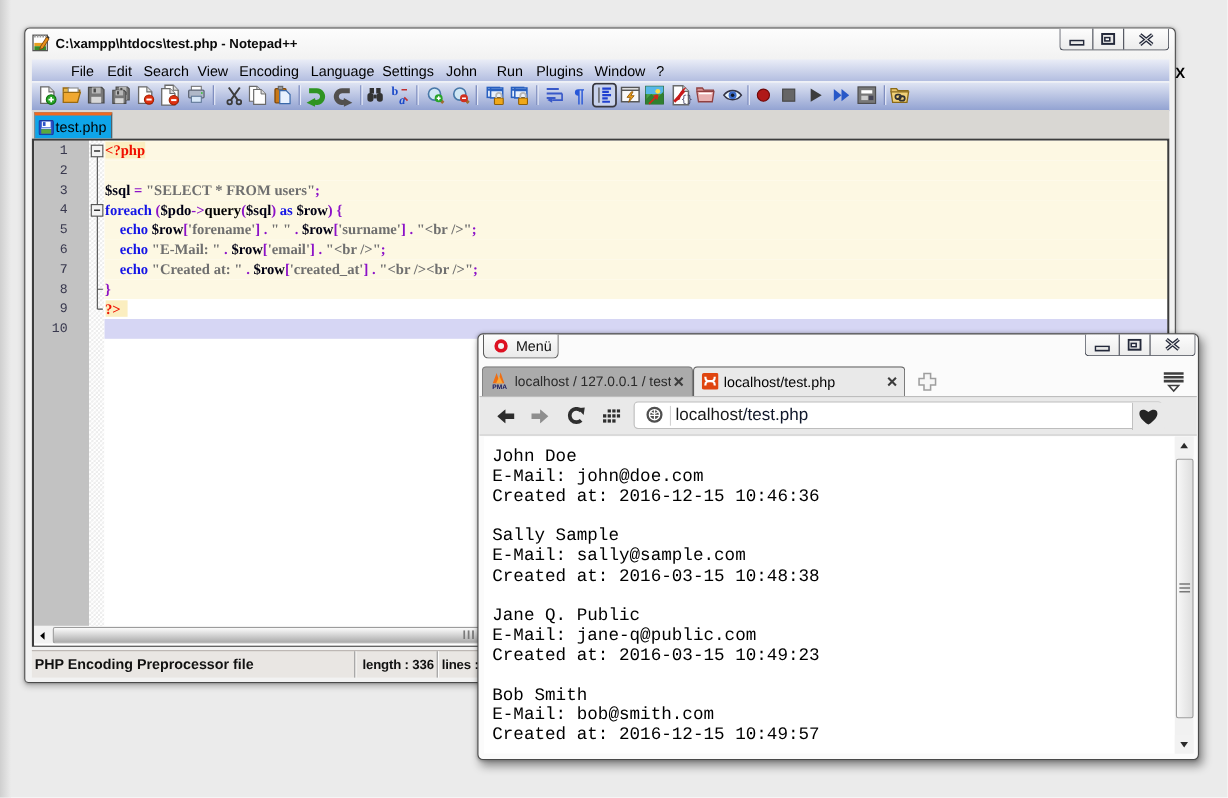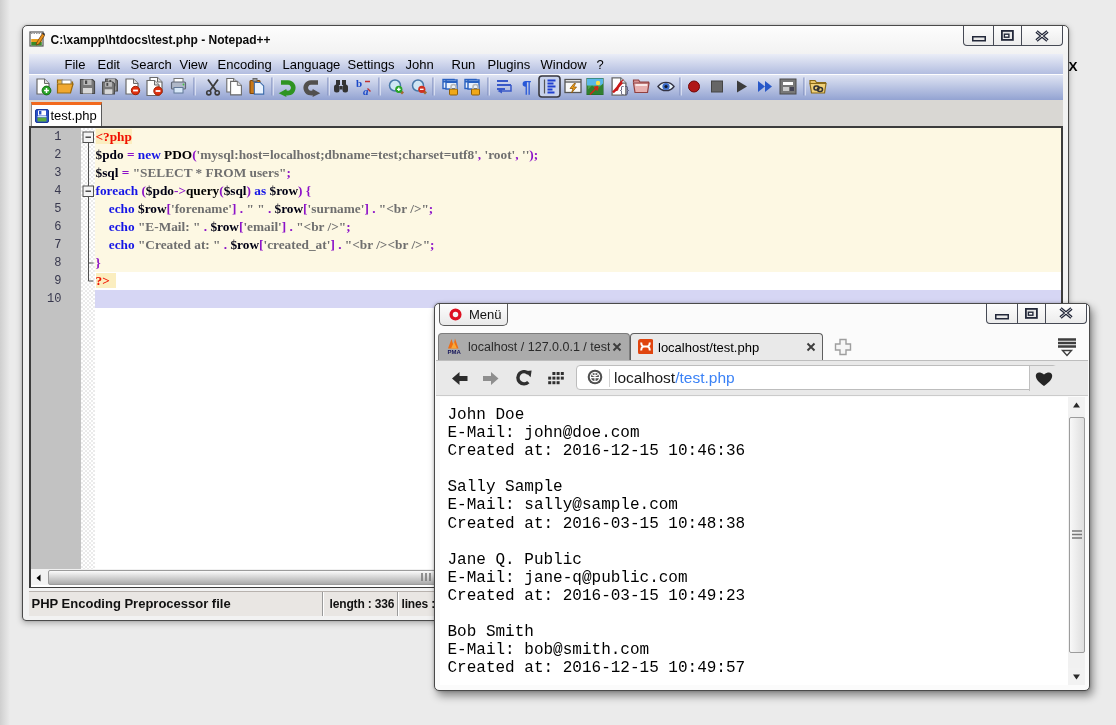--- a/index.html
+++ b/index.html
@@ -25,21 +25,21 @@
 #np-client{position:absolute;left:5.5px;top:27.5px;width:1034px;height:561px;}
 #np-menu{position:absolute;left:0;top:0;width:1034px;height:20px;
   background:linear-gradient(#eaedf7,#b2bde0);border-bottom:1px solid #fdfdfe;
   font-size:13px;color:#000;}
 #np-menu span{position:absolute;top:3.5px;margin-left:28px;}
 #np-tools{position:absolute;left:0;top:21px;width:1034px;height:25px;
   background:linear-gradient(#dfe4f3,#93a3d2);border-bottom:1px solid #8a96c2;}
 #np-tabs{position:absolute;left:0;top:46px;width:1034px;height:27px;
   background:#d9d7d3;}
 #np-tab1{position:absolute;left:2px;top:2.5px;width:69px;height:21px;
-  background:#ffffff;border-left:1px solid #8a8a8a;border-right:1.5px solid #5a5a5a;
+  background:#0ea5e9;border-left:1px solid #8a8a8a;border-right:1.5px solid #5a5a5a;
   border-top:3.5px solid #f2691e;font-size:13px;}
 #np-tab1 .lbl{position:absolute;left:19px;top:3px;color:#000;}
 #np-edit{position:absolute;left:0;top:72.5px;width:1030px;height:458px;
   border:2px solid #3c3c3c;background:#fff;}
 #np-gutter{position:absolute;left:0;top:0;width:50px;height:441px;background:#c2c2c2;}
 #np-gutter div{position:absolute;right:19px;width:40px;text-align:right;
   font-family:"Liberation Mono",monospace;font-size:12px;color:#38384e;height:18px;line-height:18px;}
 #np-fold{position:absolute;left:50px;top:0;width:14.5px;height:441px;
   background-image:linear-gradient(45deg,#ebebeb 25%,transparent 25%,transparent 75%,#ebebeb 75%),
     linear-gradient(45deg,#ebebeb 25%,transparent 25%,transparent 75%,#ebebeb 75%);
@@ -392,21 +392,20 @@
         <div class="crow" style="top:18px;background:#fdf8e3"></div>
         <div class="crow" style="top:36px;background:#fdf8e3"></div>
         <div class="crow" style="top:54px;background:#fdf8e3"></div>
         <div class="crow" style="top:72px;background:#fdf8e3"></div>
         <div class="crow" style="top:90px;background:#fdf8e3"></div>
         <div class="crow" style="top:108px;background:#fdf8e3"></div>
         <div class="crow" style="top:126px;background:#fdf8e3"></div>
         <div class="crow" style="top:144px;background:#fff"></div>
         <div class="crow" style="top:162px;background:#d6d6f4"></div>
         <div class="cline" style="top:0"><span class="t">&lt;?php</span></div>
-        <div class="cline" style="top:18px"><span class="v">$pdo</span> <span class="o">=</span> <span class="k">new</span> PDO<span class="o">(</span><span class="s">'mysql:host=localhost;dbname=test;charset=utf8'</span><span class="o">,</span> <span class="s">'root'</span><span class="o">,</span> <span class="s">''</span><span class="o">);</span></div>
         <div class="cline" style="top:36px"><span class="v">$sql</span> <span class="o">=</span> <span class="s">"SELECT * FROM users"</span><span class="o">;</span></div>
         <div class="cline" style="top:54px"><span class="k">foreach</span> <span class="o">(</span><span class="v">$pdo</span><span class="o">-&gt;</span>query<span class="o">(</span><span class="v">$sql</span><span class="o">)</span> <span class="k">as</span> <span class="v">$row</span><span class="o">)</span> <span class="o">{</span></div>
         <div class="cline" style="top:72px">    <span class="k">echo</span> <span class="v">$row</span><span class="o">[</span><span class="s">'forename'</span><span class="o">]</span> <span class="o">.</span> <span class="s">" "</span> <span class="o">.</span> <span class="v">$row</span><span class="o">[</span><span class="s">'surname'</span><span class="o">]</span> <span class="o">.</span> <span class="s">"&lt;br /&gt;"</span><span class="o">;</span></div>
         <div class="cline" style="top:90px">    <span class="k">echo</span> <span class="s">"E-Mail: "</span> <span class="o">.</span> <span class="v">$row</span><span class="o">[</span><span class="s">'email'</span><span class="o">]</span> <span class="o">.</span> <span class="s">"&lt;br /&gt;"</span><span class="o">;</span></div>
         <div class="cline" style="top:108px">    <span class="k">echo</span> <span class="s">"Created at: "</span> <span class="o">.</span> <span class="v">$row</span><span class="o">[</span><span class="s">'created_at'</span><span class="o">]</span> <span class="o">.</span> <span class="s">"&lt;br /&gt;&lt;br /&gt;"</span><span class="o">;</span></div>
         <div class="cline" style="top:126px"><span class="o">}</span></div>
         <div class="cline" style="top:144px"><span class="t">?&gt;&nbsp;&nbsp;</span></div>
       </div>
       <div id="np-hscroll">
         <div class="sbtn" style="top:0;left:0">
@@ -511,21 +510,21 @@
           <rect x="8.6" y="9.2" width="3" height="3"></rect>
       </g>
     </svg>
     <div id="op-field">
       <svg style="position:absolute;left:10px;top:3.5px" width="16" height="16">
         <circle cx="8" cy="8" r="7.3" fill="#4f4f4f"></circle>
         <circle cx="8" cy="8" r="4.6" fill="none" stroke="#fff" stroke-width="1.3"></circle>
         <path d="M5 5.5 C7 7.5 9.5 7 11.5 5.2 M8 3.4 V12.6 M3.6 8.6 H12.4" stroke="#fff" stroke-width="1.1" fill="none"></path>
       </svg>
       <div style="position:absolute;left:32.5px;top:3px;height:18px;border-left:1.5px solid #d2d2d2"></div>
-      <span class="u1">localhost<span style="color:#3b82f6">/test.php</span></span>
+      <span class="u1">localhost<span style="color:#0f172a">/test.php</span></span>
       <div id="op-heart">
         <svg style="position:absolute;left:4.5px;top:4px" width="20" height="17">
           <path d="M10 16 C-3.5 7.5 2 -1.5 10 4.5 C18 -1.5 23.5 7.5 10 16 Z" fill="#252525"></path>
         </svg>
       </div>
     </div>
   </div>
   <div id="op-content">
     <div class="txt">John Doe
 E-Mail: john@doe.com

